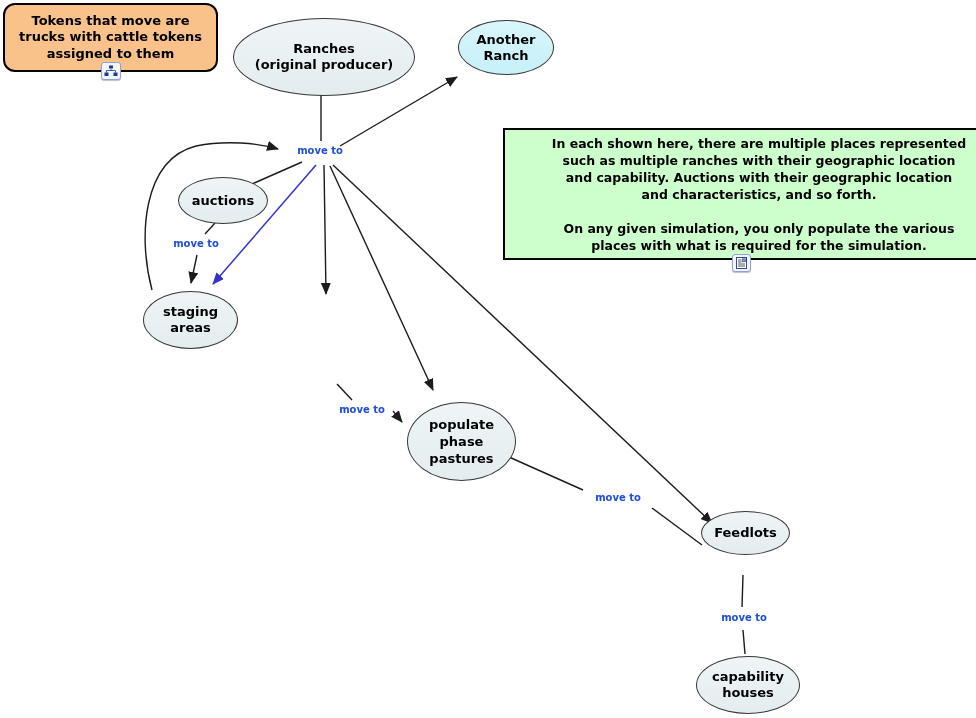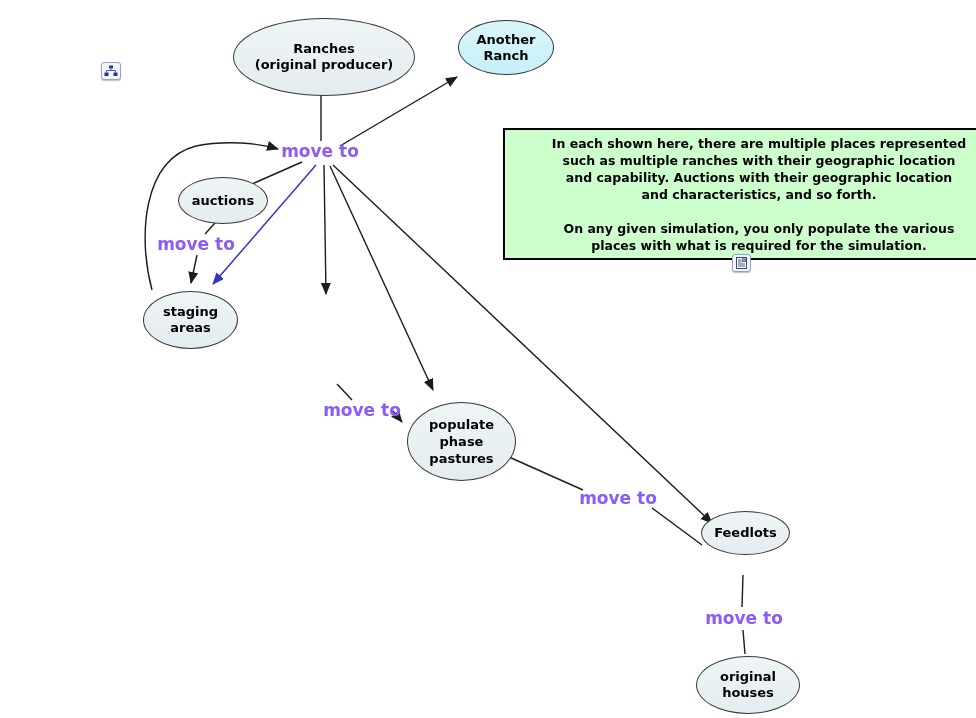--- a/index.html
+++ b/index.html
@@ -25,22 +25,22 @@
   #node-slaughter-houses{left:696px;top:656px;width:102px;height:56px;}
   .note{
     position:absolute;display:flex;align-items:center;justify-content:center;
     text-align:center;font-weight:bold;white-space:pre-line;border:2px solid #000;
   }
   #note-tokens{left:3px;top:3px;width:211px;height:65px;background:#f8c28a;
     border-radius:12px;font-size:13px;line-height:16.5px;}
   #note-places{left:503px;top:128px;width:466px;height:128px;background:#ccffcc;
     font-size:12.5px;line-height:17px;padding-left:21px;}
   .link-label{
-    position:absolute;transform:translateX(-50%);font-weight:bold;font-size:17px;
-    line-height:16px;white-space:nowrap;color:#8b5cf6;
+    position:absolute;transform:translateX(-50%);font-weight:bold;font-size:10px;
+    line-height:16px;white-space:nowrap;color:#1d4ed8;
   }
   #label-hub{left:320px;top:143px;}
   #label-auctions-staging{left:196px;top:236px;}
   #label-precond-stocker{left:362px;top:402px;}
   #label-stocker-feedlots{left:618px;top:490px;}
   #label-feedlots-slaughter{left:744px;top:610px;}
   .res-icon{
     position:absolute;display:flex;align-items:center;justify-content:center;
     background:#f3f6fd;border:1px solid #8ea2d8;border-radius:3px;
     box-shadow:0 1px 1px rgba(0,0,0,0.25);
@@ -75,20 +75,23 @@
       <path d="M333,165 L712,523" marker-end="url(#ah)"></path>
       <path d="M337,384 L352,400"></path>
       <path d="M393,411 L402,422" marker-end="url(#ah)"></path>
       <path d="M509,457 L583,490"></path>
       <path d="M652,508 L702,545"></path>
       <path d="M743,575 L742,607"></path>
       <path d="M743,630 L745,654"></path>
     </g>
   </svg>
 
+  <div class="note" id="note-tokens">Tokens that move are
+trucks with cattle tokens
+assigned to them</div>
 
   <div class="note" id="note-places">In each shown here, there are multiple places represented
 such as multiple ranches with their geographic location
 and capability. Auctions with their geographic location
 and characteristics, and so forth.
 
 On any given simulation, you only populate the various
 places with what is required for the simulation.</div>
 
   <div class="res-icon" id="icon-tokens-note">
@@ -119,21 +122,21 @@
   <div class="node" id="node-staging-areas">staging
 areas</div>
 
 
   <div class="node" id="node-stocker-pastures">populate
 phase
 pastures</div>
 
   <div class="node" id="node-feedlots">Feedlots</div>
 
-  <div class="node" id="node-slaughter-houses">original
+  <div class="node" id="node-slaughter-houses">capability
 houses</div>
 
   <div class="link-label" id="label-hub">move to</div>
 
   <div class="link-label" id="label-auctions-staging">move to</div>
 
   <div class="link-label" id="label-precond-stocker">move to</div>
 
   <div class="link-label" id="label-stocker-feedlots">move to</div>
 

